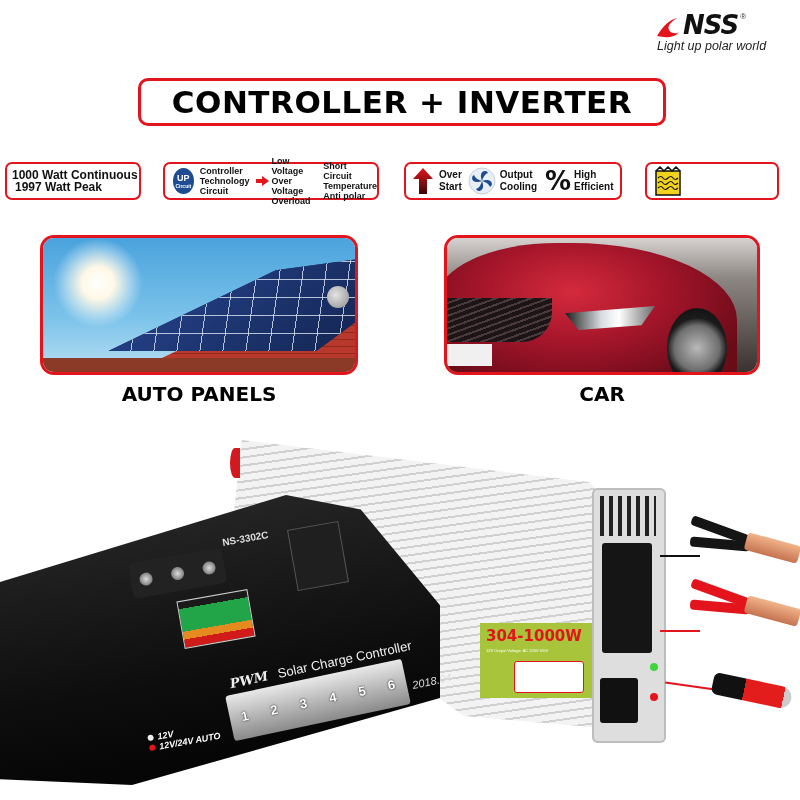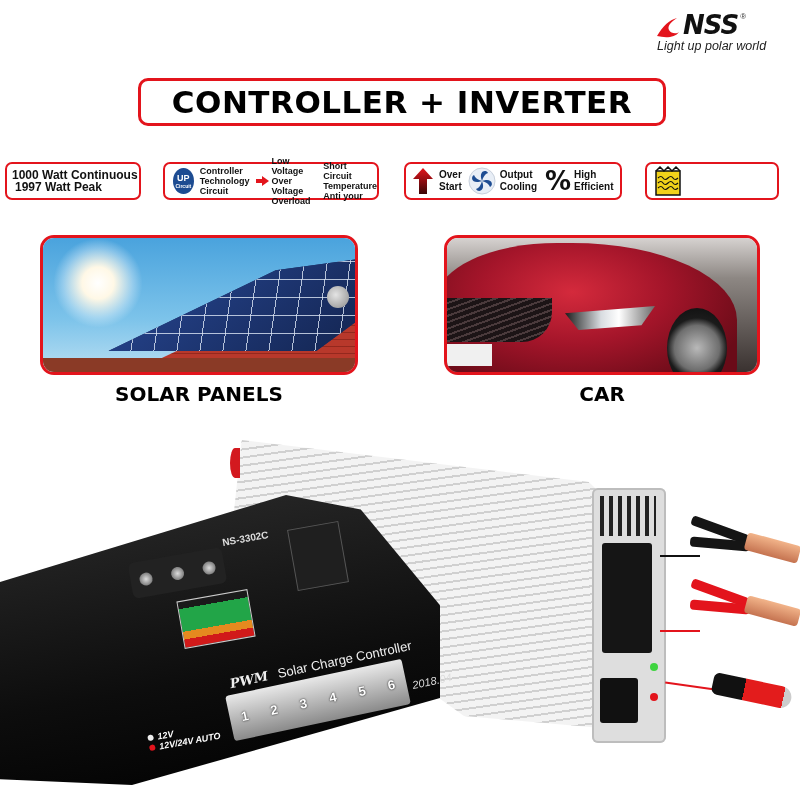--- a/index.html
+++ b/index.html
@@ -140,21 +140,21 @@
   </div>
   <span class="arrow-red" style="margin-left:12px"></span>
   <div class="col">
     <span>Low Voltage</span>
     <span>Over Voltage</span>
     <span>Overload</span>
   </div>
   <div class="col gap8">
     <span>Short Circuit</span>
     <span>Temperature</span>
-    <span>Anti your</span>
+    <span>Anti polar</span>
   </div>
 </div>
 
 <div class="feat feat3">
   <svg class="soft-arrow" viewBox="0 0 22 28">
     <defs>
         <linearGradient id="ga" x1="0" y1="0" x2="0" y2="1">
           <stop offset="0" stop-color="#e3141c"></stop>
           <stop offset="1" stop-color="#3a0505"></stop>
         </linearGradient>
@@ -195,35 +195,40 @@
 
 <div class="card card-solar">
   <div class="sky"></div>
   <div class="sun"></div>
   <div class="roof"></div>
   <div class="roof-tiles"></div>
   <div class="panels"></div>
   <div class="dish"></div>
   <div class="wall"></div>
 </div>
-<div class="card-label lbl-solar">SOLAR PANELS</div>
+<div class="card-label lbl-solar">AUTO PANELS</div>
 
 <div class="card card-car">
   <div class="car-bg"></div>
   <div class="car-body"></div>
   <div class="grille"></div>
   <div class="plate"></div>
   <div class="headlight"></div>
   <div class="wheel"></div>
 </div>
 <div class="card-label lbl-car">CAR</div>
 
 <div class="inverter">
   <div class="inv-body"></div>
   <div class="inv-cap"></div>
+  <div class="inv-label">
+    <span class="model">304-1000W</span>
+    <span class="spec">12V Output Voltage: AC 220V 0/0V</span>
+    <div class="lit-mini"></div>
+  </div>
   <div class="inv-front">
     <div class="vents"></div>
     <div class="socket"></div>
     <div class="switch"></div>
     <div class="led-green"></div>
     <div class="led-red2"></div>
   </div>
 </div>
 
 <div class="wire" style="left:660px;top:555px;width:40px;background:#111;"></div>

